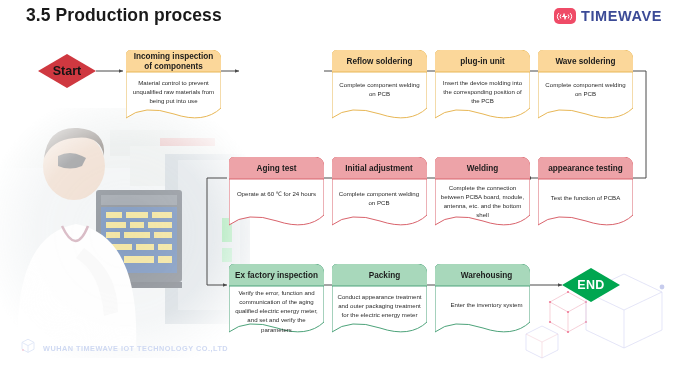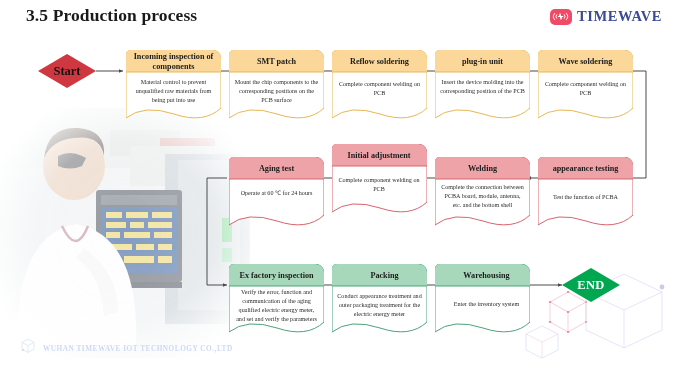--- a/index.html
+++ b/index.html
@@ -3,21 +3,21 @@
 <meta charset="utf-8">
 <style>
   html,body{margin:0;padding:0;}
   body{
     width:680px;height:374px;
     background:#ffffff;
     font-family:"Liberation Sans", sans-serif;
     overflow:hidden;
     position:relative;
   }
-  #stage{position:absolute;inset:0;width:680px;height:374px;overflow:hidden;background:#fff;font-family:Liberation Serif, serif;}
+  #stage{position:absolute;inset:0;width:680px;height:374px;overflow:hidden;background:#fff;}
 
   
   .bgphoto{position:absolute;left:0;top:108px;width:250px;height:250px;overflow:hidden;}
   .bgphoto svg{display:block;}
 
   
   .deco{position:absolute;right:0;bottom:0;width:160px;height:110px;}
 
   
   .page-title{
@@ -207,81 +207,70 @@
       <svg width="95" height="72" viewBox="0 0 95 72">
         <path d="M6 0 H85 Q95 0 95 10 V58 Q78 74 48 64 Q18 54 0 68 V6 Q0 0 6 0 Z" fill="#ffffff" stroke="#e8b756" stroke-width="1"></path>
         <path d="M6 0 H85 Q95 0 95 10 V22 H0 V6 Q0 0 6 0 Z" fill="#fbd79a"></path>
         <path d="M0 22 H95" stroke="#e8b756" stroke-width="1"></path>
       </svg>
       <div class="hdr" style="top:1px;height:21px;">Incoming inspection of components</div>
       <div class="body" style="top:28px;">Material control to prevent unqualified raw materials from being put into use</div>
     </div>
   </div>
 
-  <div class="card" style="left:229px;top:50px;width:95px;height:72px;">
+
+  <div class="card" style="left:332px;top:50px;width:95px;height:72px;">
     <div class="inner">
       <svg width="95" height="72" viewBox="0 0 95 72">
         <path d="M6 0 H85 Q95 0 95 10 V58 Q78 74 48 64 Q18 54 0 68 V6 Q0 0 6 0 Z" fill="#ffffff" stroke="#e8b756" stroke-width="1"></path>
         <path d="M6 0 H85 Q95 0 95 10 V22 H0 V6 Q0 0 6 0 Z" fill="#fbd79a"></path>
         <path d="M0 22 H95" stroke="#e8b756" stroke-width="1"></path>
       </svg>
-      <div class="hdr" style="top:1px;height:21px;">SMT patch</div>
-      <div class="body" style="top:28px;">Mount the chip components to the corresponding positions on the PCB surface</div>
-    </div>
-  </div>
-
-  <div class="card" style="left:332px;top:50px;width:95px;height:72px;">
+      <div class="hdr" style="top:1px;height:21px;">Reflow soldering</div>
+      <div class="body" style="top:30px;">Complete component welding on PCB</div>
+    </div>
+  </div>
+
+  <div class="card" style="left:435px;top:50px;width:95px;height:72px;">
     <div class="inner">
       <svg width="95" height="72" viewBox="0 0 95 72">
         <path d="M6 0 H85 Q95 0 95 10 V58 Q78 74 48 64 Q18 54 0 68 V6 Q0 0 6 0 Z" fill="#ffffff" stroke="#e8b756" stroke-width="1"></path>
         <path d="M6 0 H85 Q95 0 95 10 V22 H0 V6 Q0 0 6 0 Z" fill="#fbd79a"></path>
         <path d="M0 22 H95" stroke="#e8b756" stroke-width="1"></path>
       </svg>
-      <div class="hdr" style="top:1px;height:21px;">Reflow soldering</div>
-      <div class="body" style="top:30px;">Complete component welding on PCB</div>
-    </div>
-  </div>
-
-  <div class="card" style="left:435px;top:50px;width:95px;height:72px;">
+      <div class="hdr" style="top:1px;height:21px;">plug-in unit</div>
+      <div class="body" style="top:28px;">Insert the device molding into the corresponding position of the PCB</div>
+    </div>
+  </div>
+
+  <div class="card" style="left:538px;top:50px;width:95px;height:72px;">
     <div class="inner">
       <svg width="95" height="72" viewBox="0 0 95 72">
         <path d="M6 0 H85 Q95 0 95 10 V58 Q78 74 48 64 Q18 54 0 68 V6 Q0 0 6 0 Z" fill="#ffffff" stroke="#e8b756" stroke-width="1"></path>
         <path d="M6 0 H85 Q95 0 95 10 V22 H0 V6 Q0 0 6 0 Z" fill="#fbd79a"></path>
         <path d="M0 22 H95" stroke="#e8b756" stroke-width="1"></path>
       </svg>
-      <div class="hdr" style="top:1px;height:21px;">plug-in unit</div>
-      <div class="body" style="top:28px;">Insert the device molding into the corresponding position of the PCB</div>
-    </div>
-  </div>
-
-  <div class="card" style="left:538px;top:50px;width:95px;height:72px;">
-    <div class="inner">
-      <svg width="95" height="72" viewBox="0 0 95 72">
-        <path d="M6 0 H85 Q95 0 95 10 V58 Q78 74 48 64 Q18 54 0 68 V6 Q0 0 6 0 Z" fill="#ffffff" stroke="#e8b756" stroke-width="1"></path>
-        <path d="M6 0 H85 Q95 0 95 10 V22 H0 V6 Q0 0 6 0 Z" fill="#fbd79a"></path>
-        <path d="M0 22 H95" stroke="#e8b756" stroke-width="1"></path>
-      </svg>
       <div class="hdr" style="top:1px;height:21px;">Wave soldering</div>
       <div class="body" style="top:30px;">Complete component welding on PCB</div>
     </div>
   </div>
 
   <div class="card" style="left:229px;top:157px;width:95px;height:72px;">
     <div class="inner">
       <svg width="95" height="72" viewBox="0 0 95 72">
         <path d="M6 0 H85 Q95 0 95 10 V58 Q78 74 48 64 Q18 54 0 68 V6 Q0 0 6 0 Z" fill="#ffffff" stroke="#d9636c" stroke-width="1"></path>
         <path d="M6 0 H85 Q95 0 95 10 V22 H0 V6 Q0 0 6 0 Z" fill="#eda3a8"></path>
         <path d="M0 22 H95" stroke="#d9636c" stroke-width="1"></path>
       </svg>
       <div class="hdr" style="top:1px;height:21px;">Aging test</div>
       <div class="body" style="top:32px;">Operate at 60 ℃ for 24 hours</div>
     </div>
   </div>
 
-  <div class="card" style="left:332px;top:144px;width:94px;height:72px;">
+  <div class="card" style="left:332px;top:157px;width:94px;height:72px;">
     <div class="inner">
       <svg width="95" height="72" viewBox="0 0 95 72">
         <path d="M6 0 H85 Q95 0 95 10 V58 Q78 74 48 64 Q18 54 0 68 V6 Q0 0 6 0 Z" fill="#ffffff" stroke="#d9636c" stroke-width="1"></path>
         <path d="M6 0 H85 Q95 0 95 10 V22 H0 V6 Q0 0 6 0 Z" fill="#eda3a8"></path>
         <path d="M0 22 H95" stroke="#d9636c" stroke-width="1"></path>
       </svg>
       <div class="hdr" style="top:1px;height:21px;">Initial adjustment</div>
       <div class="body" style="top:32px;">Complete component welding on PCB</div>
     </div>
   </div>

